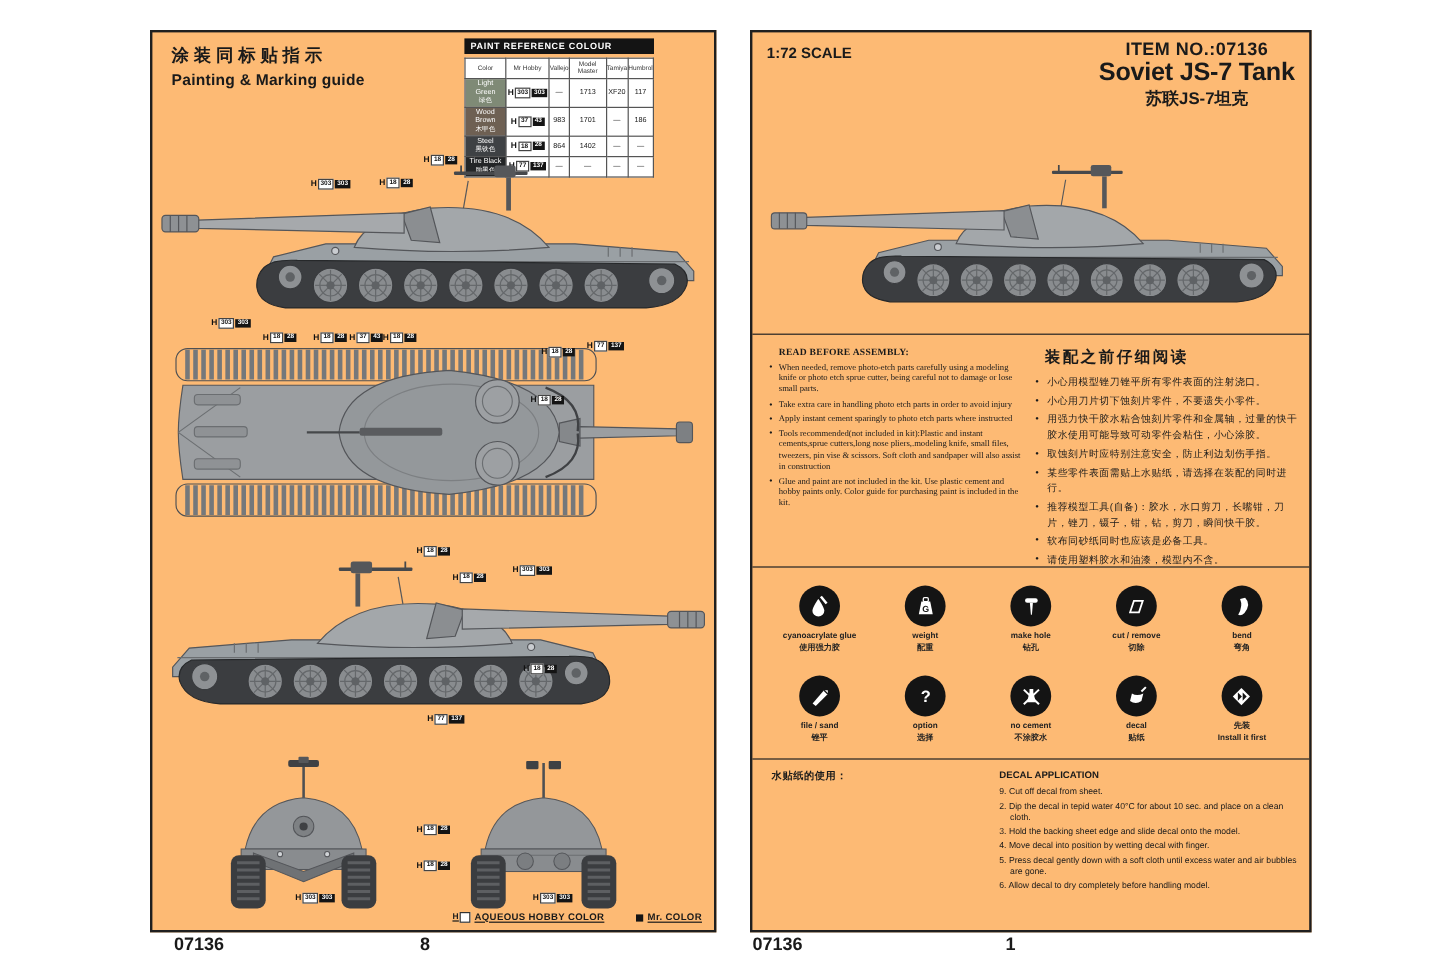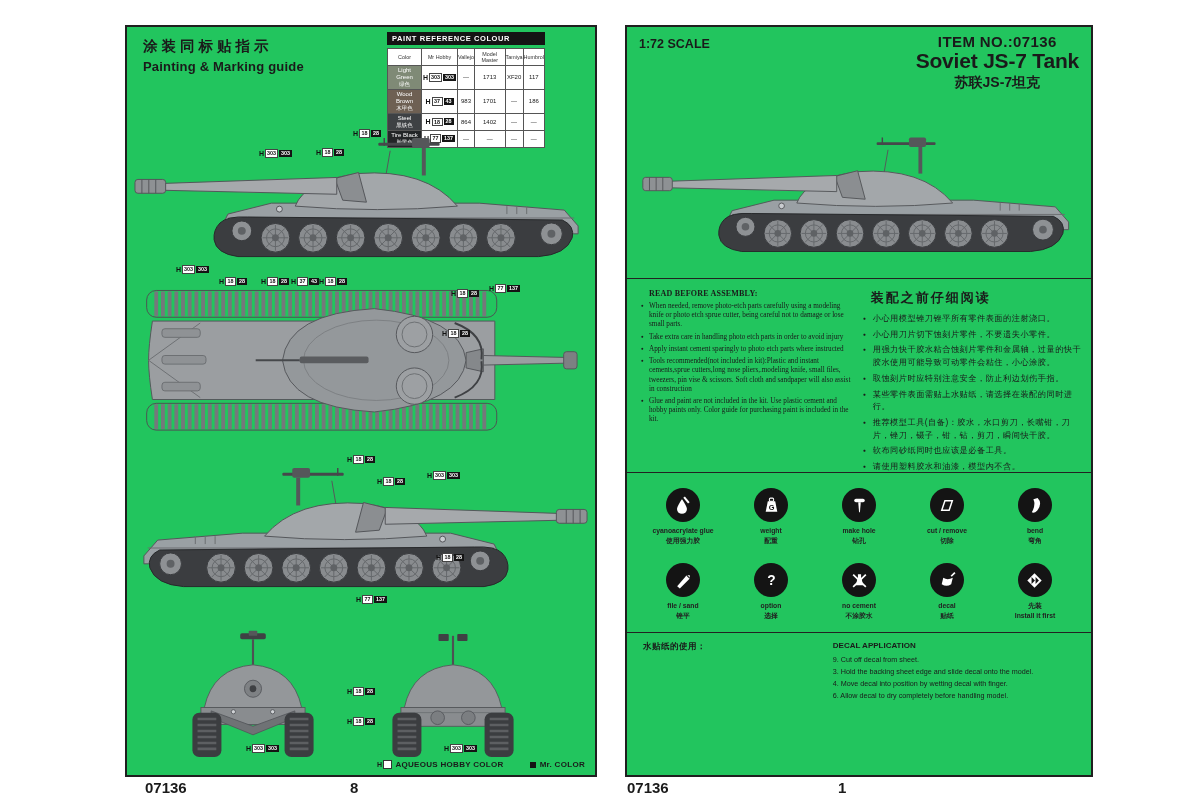--- a/index.html
+++ b/index.html
@@ -1,21 +1,21 @@
 <!DOCTYPE html>
 <html><head>
 <meta charset="utf-8">
 <style>
   html,body{margin:0;padding:0;}
   body{
     width:1200px;height:800px;position:relative;background:#ffffff;
     font-family:"Liberation Sans",sans-serif;color:#1a1a1a;
     -webkit-font-smoothing:antialiased;
   }
-  .page{position:absolute;border:2px solid #1f1f1f;background:#22c55e;}
+  .page{position:absolute;border:2px solid #1f1f1f;background:#fdba74;}
   #left-page{left:125px;top:25px;width:468px;height:748px;}
   #right-page{left:625px;top:25px;width:464px;height:748px;}
 
   
   .lp-title{position:absolute;left:16px;top:10px;}
   .lp-title-cn{font-size:14.5px;font-weight:bold;letter-spacing:4px;}
   .lp-title-en{font-size:13px;font-weight:bold;margin-top:3px;letter-spacing:0.2px;}
 
   .paint-table{position:absolute;left:260px;top:5px;width:158px;}
   .pt-title{background:#141414;color:#fff;font-size:7.5px;font-weight:bold;padding:2px 5px;letter-spacing:0.6px;}
@@ -35,21 +35,21 @@
   #view-side1 svg{display:block;margin-top:8px;width:460px;}
   #view-top{left:4px;top:232px;width:460px;height:190px;}
   #view-top svg{display:block;margin:20px 0 0 8px;width:440px;}
   #view-side2{left:4px;top:422px;width:460px;height:180px;}
   #view-side2 svg{display:block;margin-top:8px;width:460px;}
   #view-bottom{left:4px;top:598px;width:460px;height:140px;}
   #view-bottom .front-svg{position:absolute;left:58px;top:4px;width:128px;}
   #view-bottom .rear-svg{position:absolute;left:258px;top:4px;width:128px;}
 
   .lp-legend{position:absolute;right:10px;bottom:6px;display:flex;gap:26px;align-items:center;font-size:8px;font-weight:bold;letter-spacing:0.3px;}
-  .legend-item{display:inline-flex;align-items:center;}
+  .legend-item{display:inline-flex;align-items:center;text-decoration:underline;}
   .lbox{display:inline-block;width:7px;height:7px;border:1px solid #333;background:#fff;margin:0 3px 0 1px;}
   .lsq{display:inline-block;width:6px;height:6px;background:#141414;margin-right:4px;}
 
   
   .rp-scale{position:absolute;left:12px;top:10px;font-size:12.5px;font-weight:bold;}
   .rp-title-block{position:absolute;right:12px;top:6px;text-align:center;}
   .rp-item{font-size:15px;font-weight:bold;letter-spacing:0.4px;}
   .rp-name-en{font-size:21px;font-weight:bold;line-height:1.05;letter-spacing:-0.2px;}
   .rp-name-cn{font-size:14px;font-weight:bold;margin-top:2px;}
   #rp-tank{position:absolute;left:12px;top:100px;width:442px;}
@@ -569,22 +569,24 @@
   <div class="rp-hr" id="hr3"></div>
 
   <div class="rp-decal">
     <div class="dc-cn">
       <div class="dc-title cn">水贴纸的使用：</div>
     </div>
     <div class="dc-en">
       <div class="dc-title">DECAL APPLICATION</div>
       <div>
           <div class="dc-li">9. Cut off decal from sheet.</div>
+          <div class="dc-li">2. Dip the decal in tepid water 40°C for about 10 sec. and place on a clean cloth.</div>
           <div class="dc-li">3. Hold the backing sheet edge and slide decal onto the model.</div>
           <div class="dc-li">4. Move decal into position by wetting decal with finger.</div>
+          <div class="dc-li">5. Press decal gently down with a soft cloth until excess water and air bubbles are gone.</div>
           <div class="dc-li">6. Allow decal to dry completely before handling model.</div>
         </div>
     </div>
   </div>
 </div>
 
 <div class="footer-text" id="f-left-item">07136</div>
 <div class="footer-text" id="f-left-page">8</div>
 <div class="footer-text" id="f-right-item">07136</div>
 <div class="footer-text" id="f-right-page">1</div>

